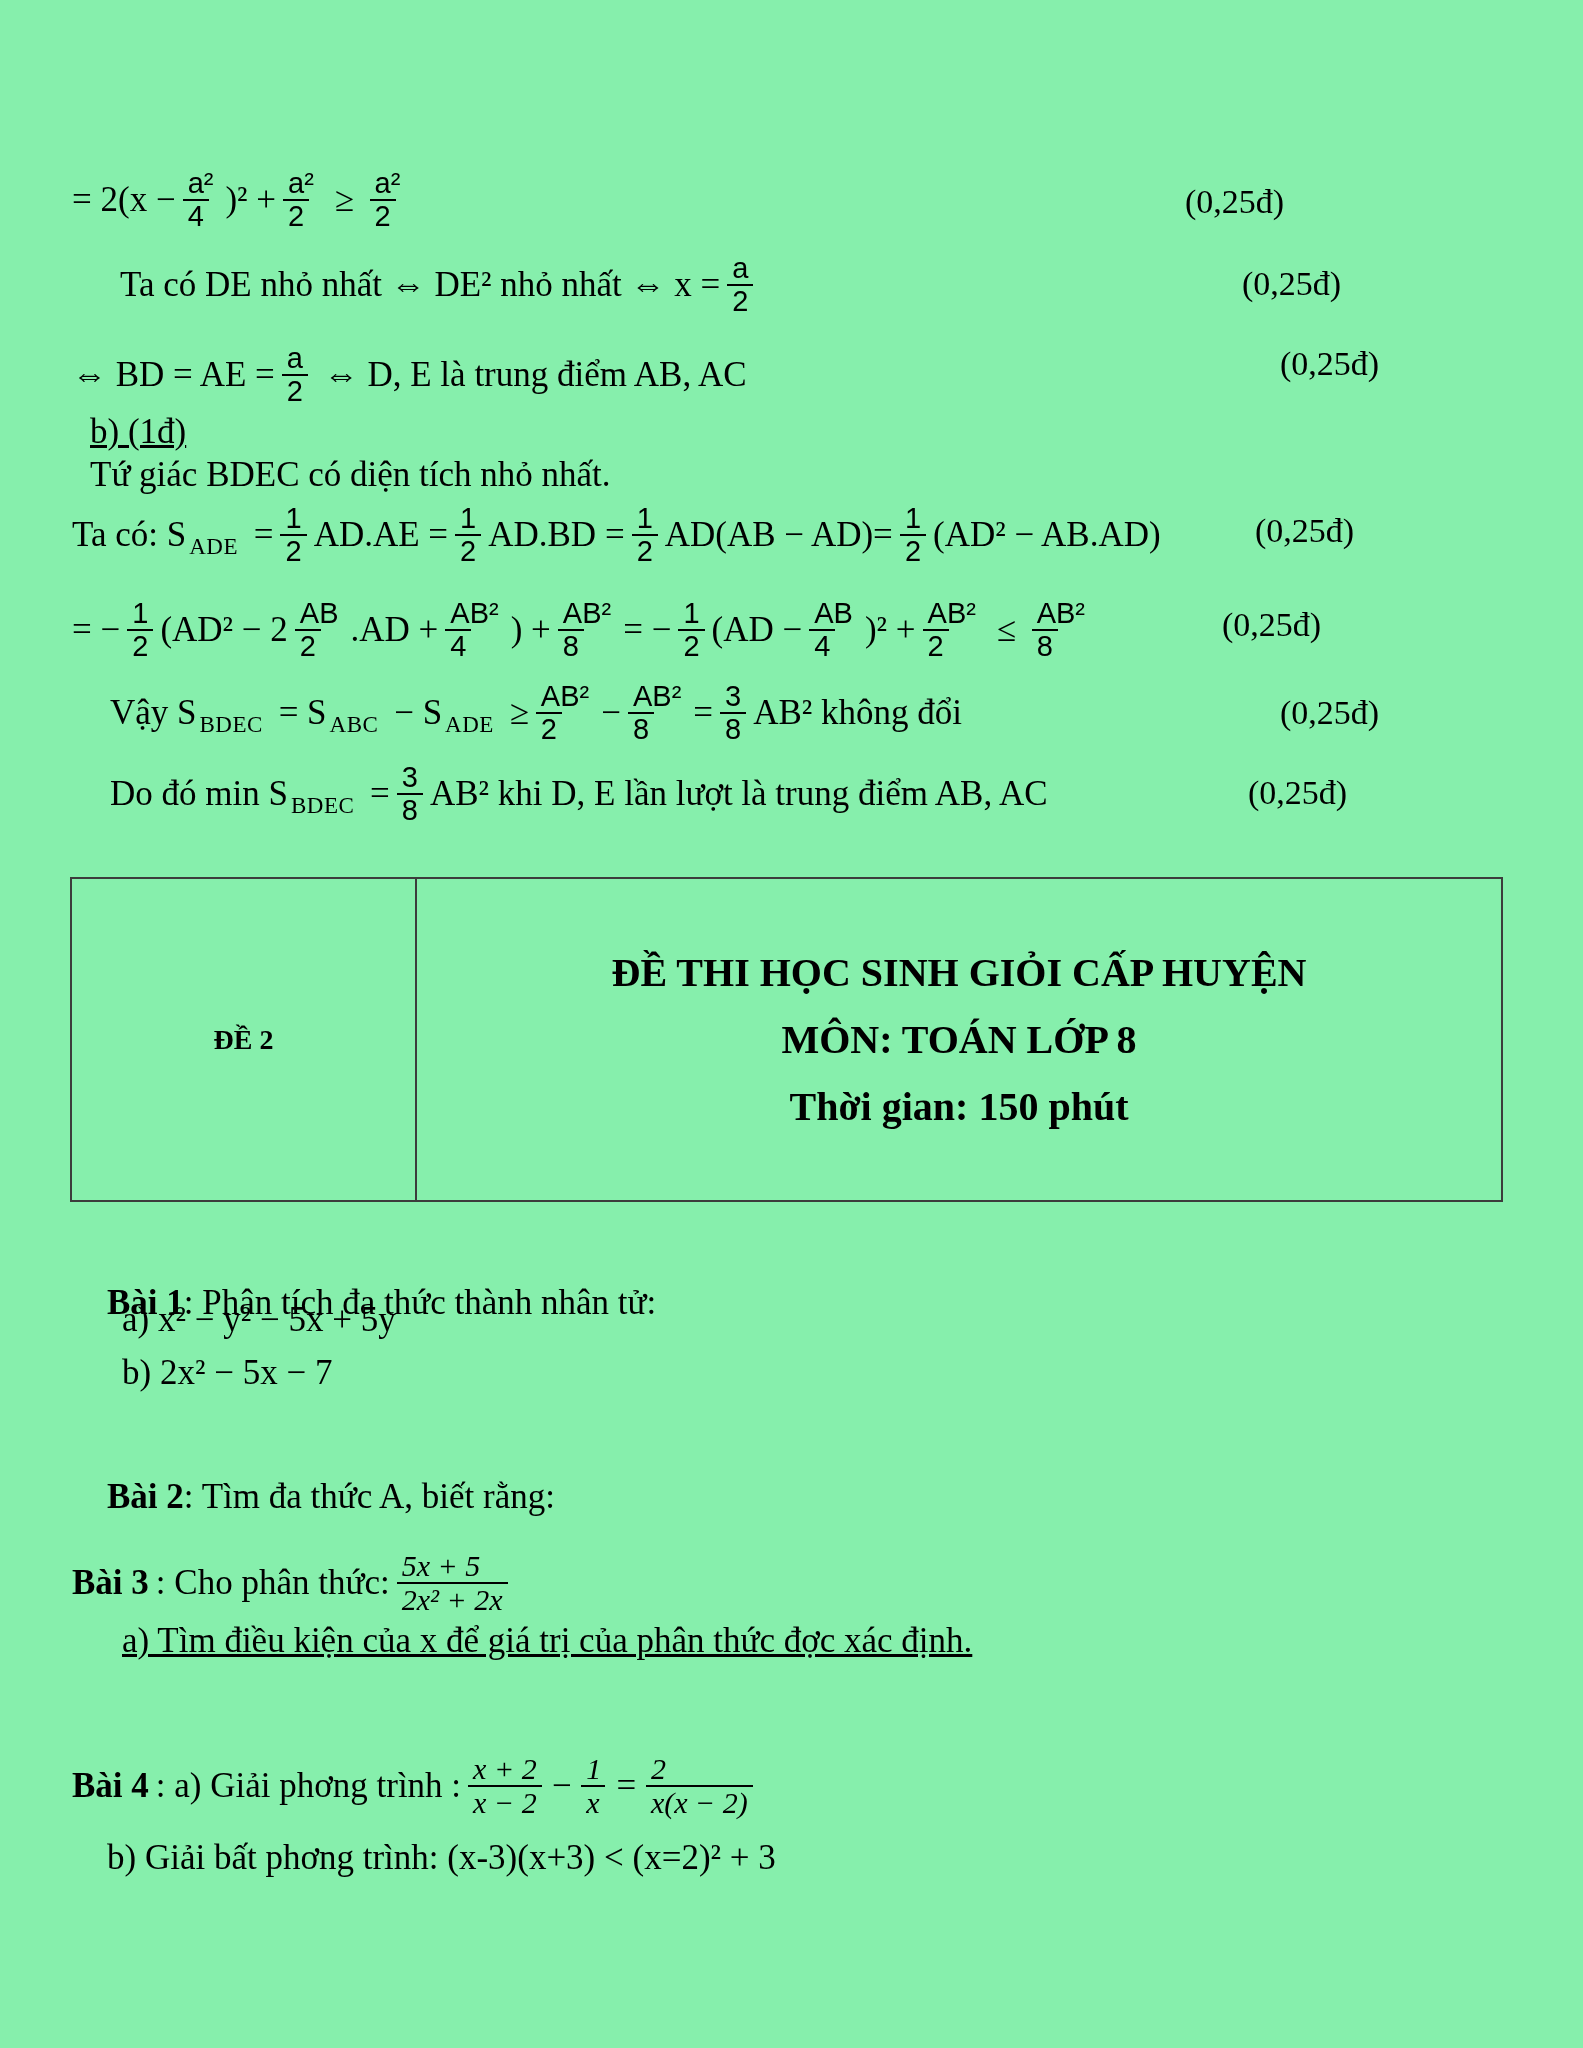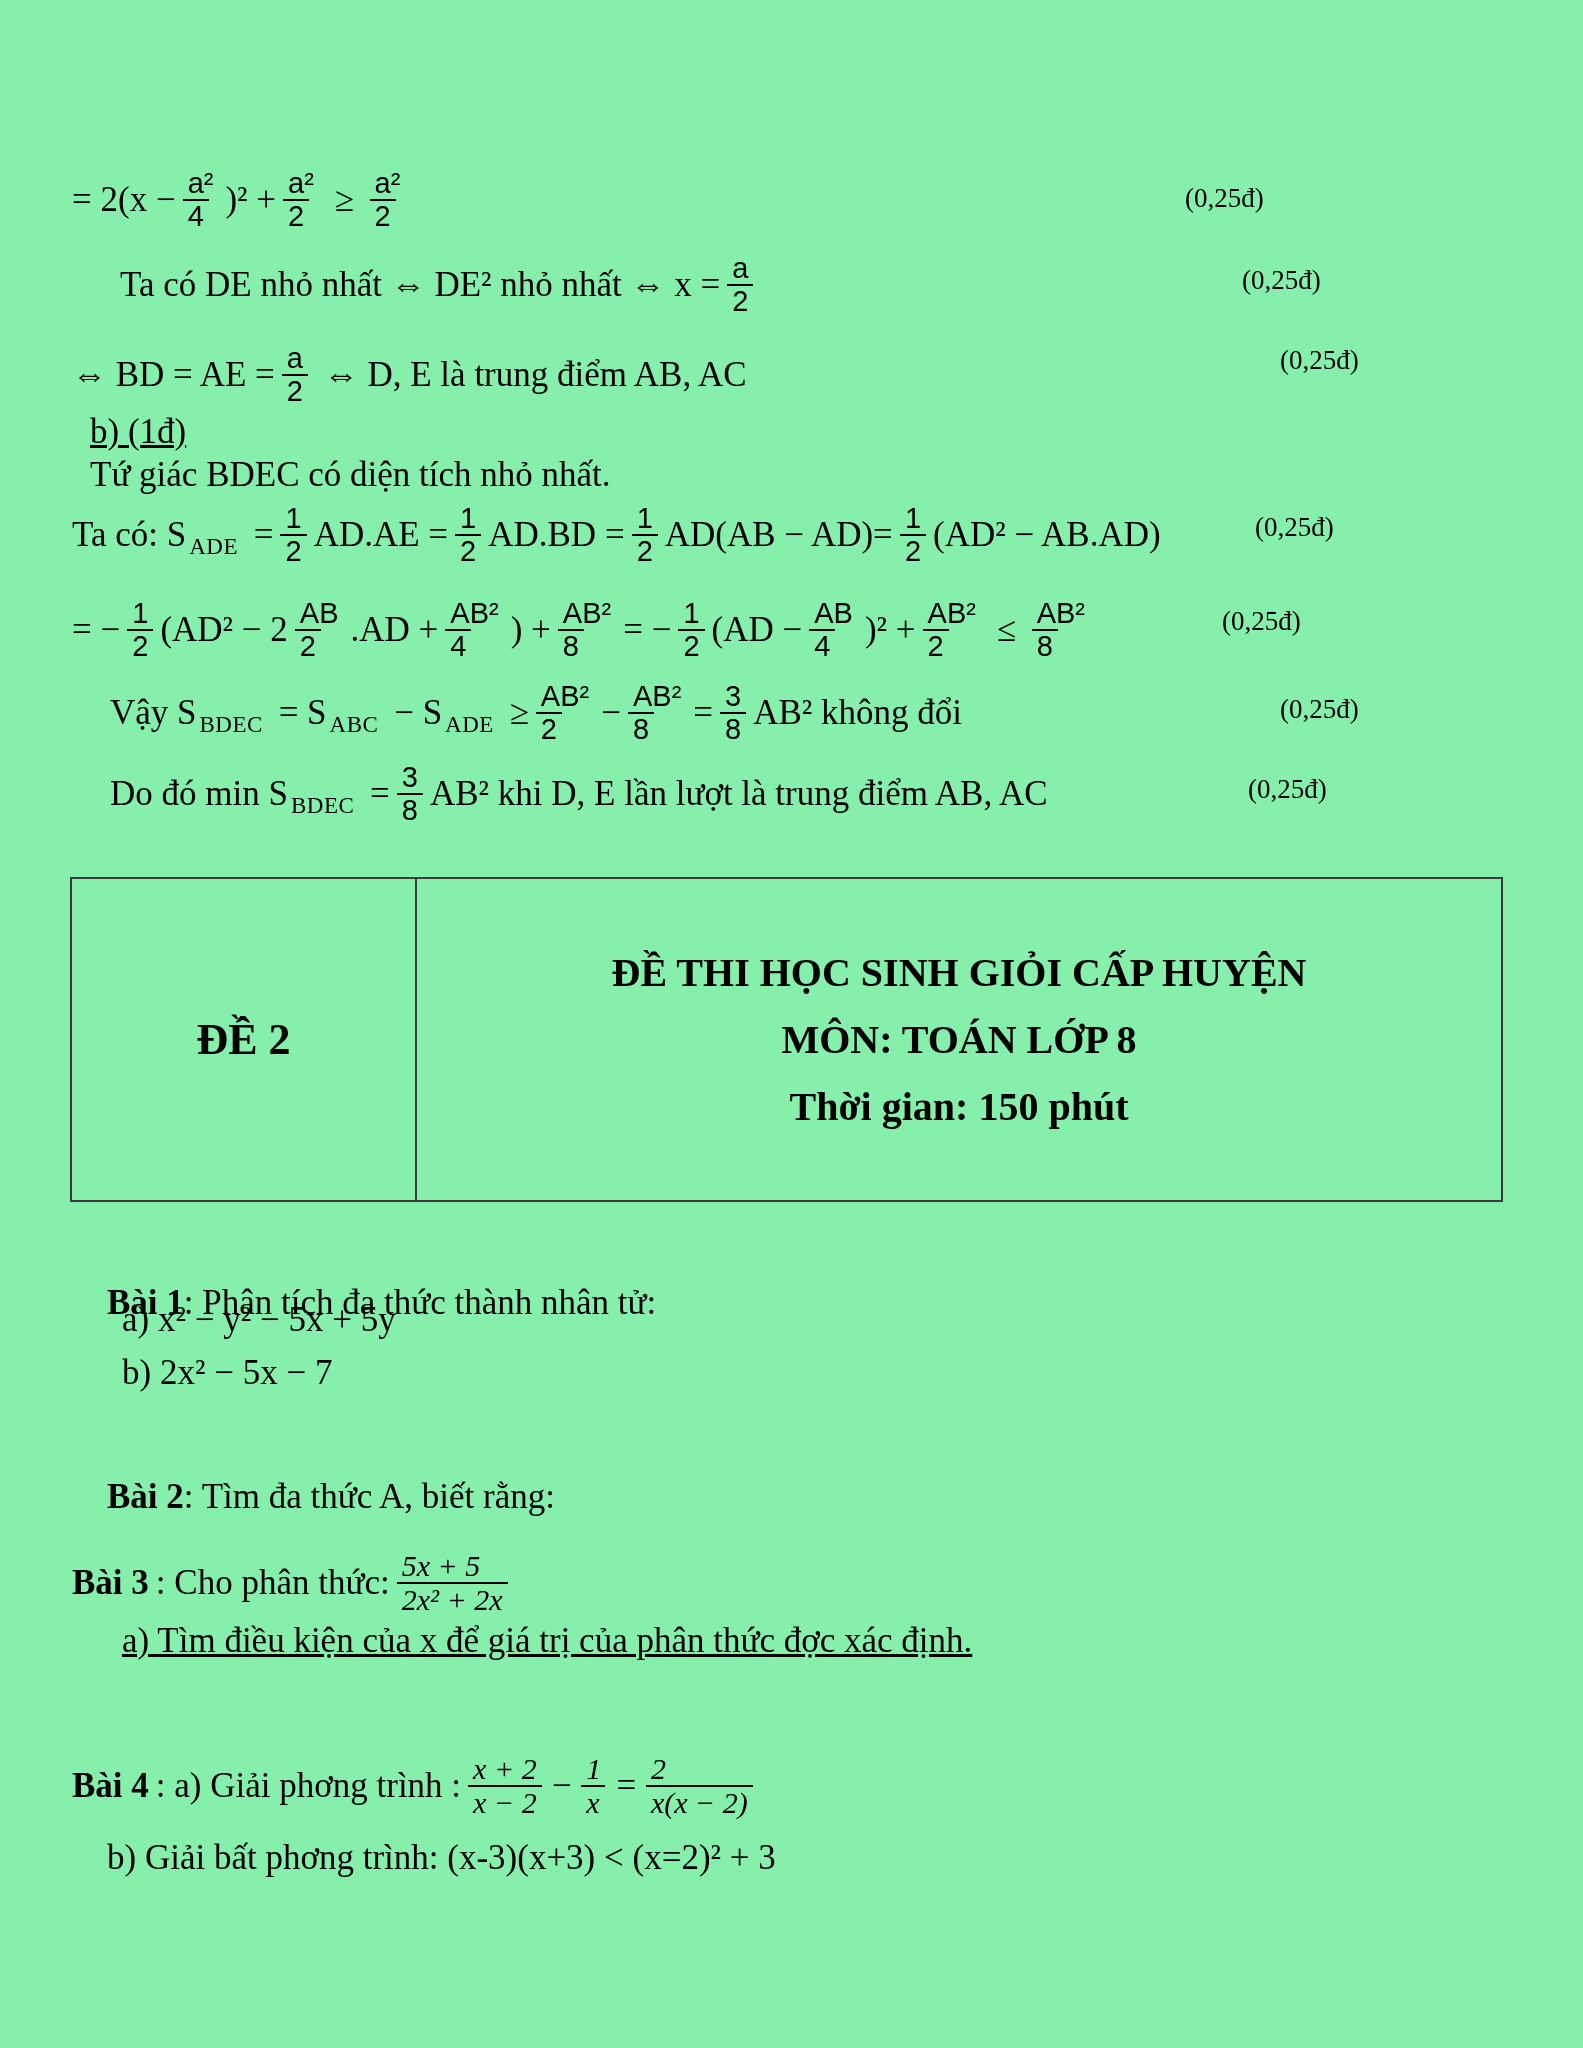--- a/index.html
+++ b/index.html
@@ -24,32 +24,32 @@
   .frac{display:inline-flex;flex-direction:column;align-items:flex-start;line-height:1.06;font-size:29px;}
   .frac.sans{font-family:"Liberation Sans", sans-serif;}
   .frac.it{font-style:italic;font-size:30px;}
   .frac .num{padding:0 5px;}
   .frac .den{border-top:2px solid #000;padding:0 5px;}
 
   
   .msub{font-size:23px;position:relative;top:12px;margin-left:-4px;letter-spacing:0.5px;}
 
   
-  .mark{position:absolute;font-size:27px;}
+  .mark{position:absolute;font-size:34px;}
 
   
   .exam-table{
     position:absolute;left:70px;top:877px;width:1433px;height:325px;
     border:2px solid #3c3c3c;display:flex;box-sizing:border-box;
   }
   .exam-left{
     width:345px;border-right:2px solid #3c3c3c;box-sizing:border-box;
     display:flex;align-items:center;justify-content:center;
   }
-  .exam-left .cell-label{font-weight:bold;font-size:44px;}
+  .exam-left .cell-label{font-weight:bold;font-size:28px;}
   .exam-right{
     flex:1;display:flex;flex-direction:column;align-items:center;justify-content:center;gap:20px;
   }
   .exam-title{font-weight:bold;font-size:40px;text-align:center;}
 
   
   .bai .lbl{font-weight:bold;}
 </style>
 </head>
 <body>

